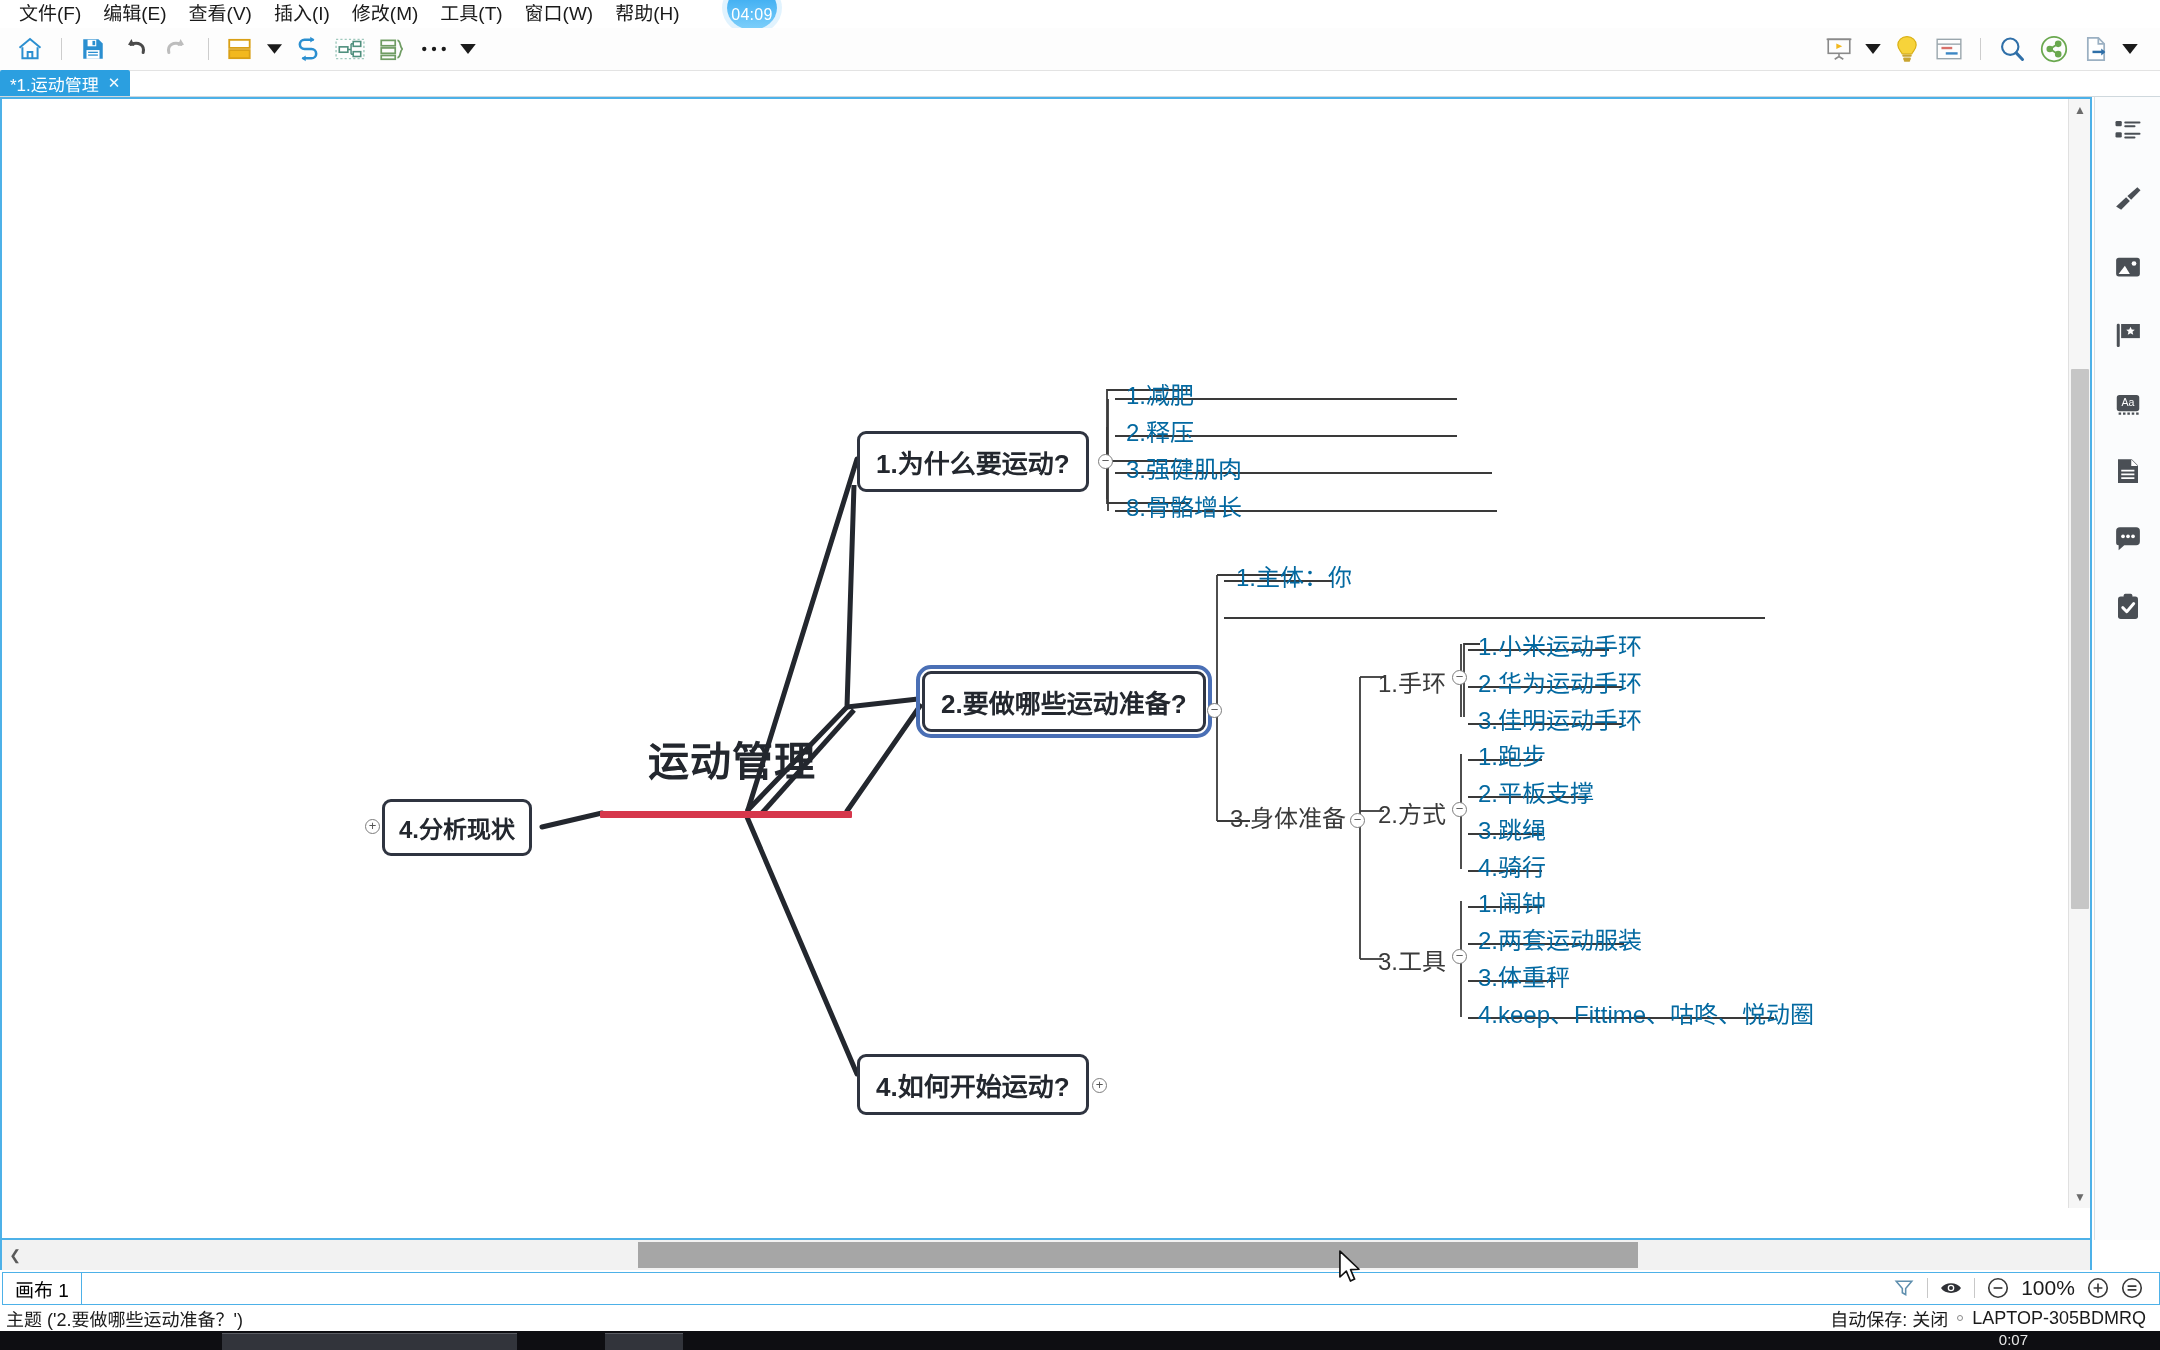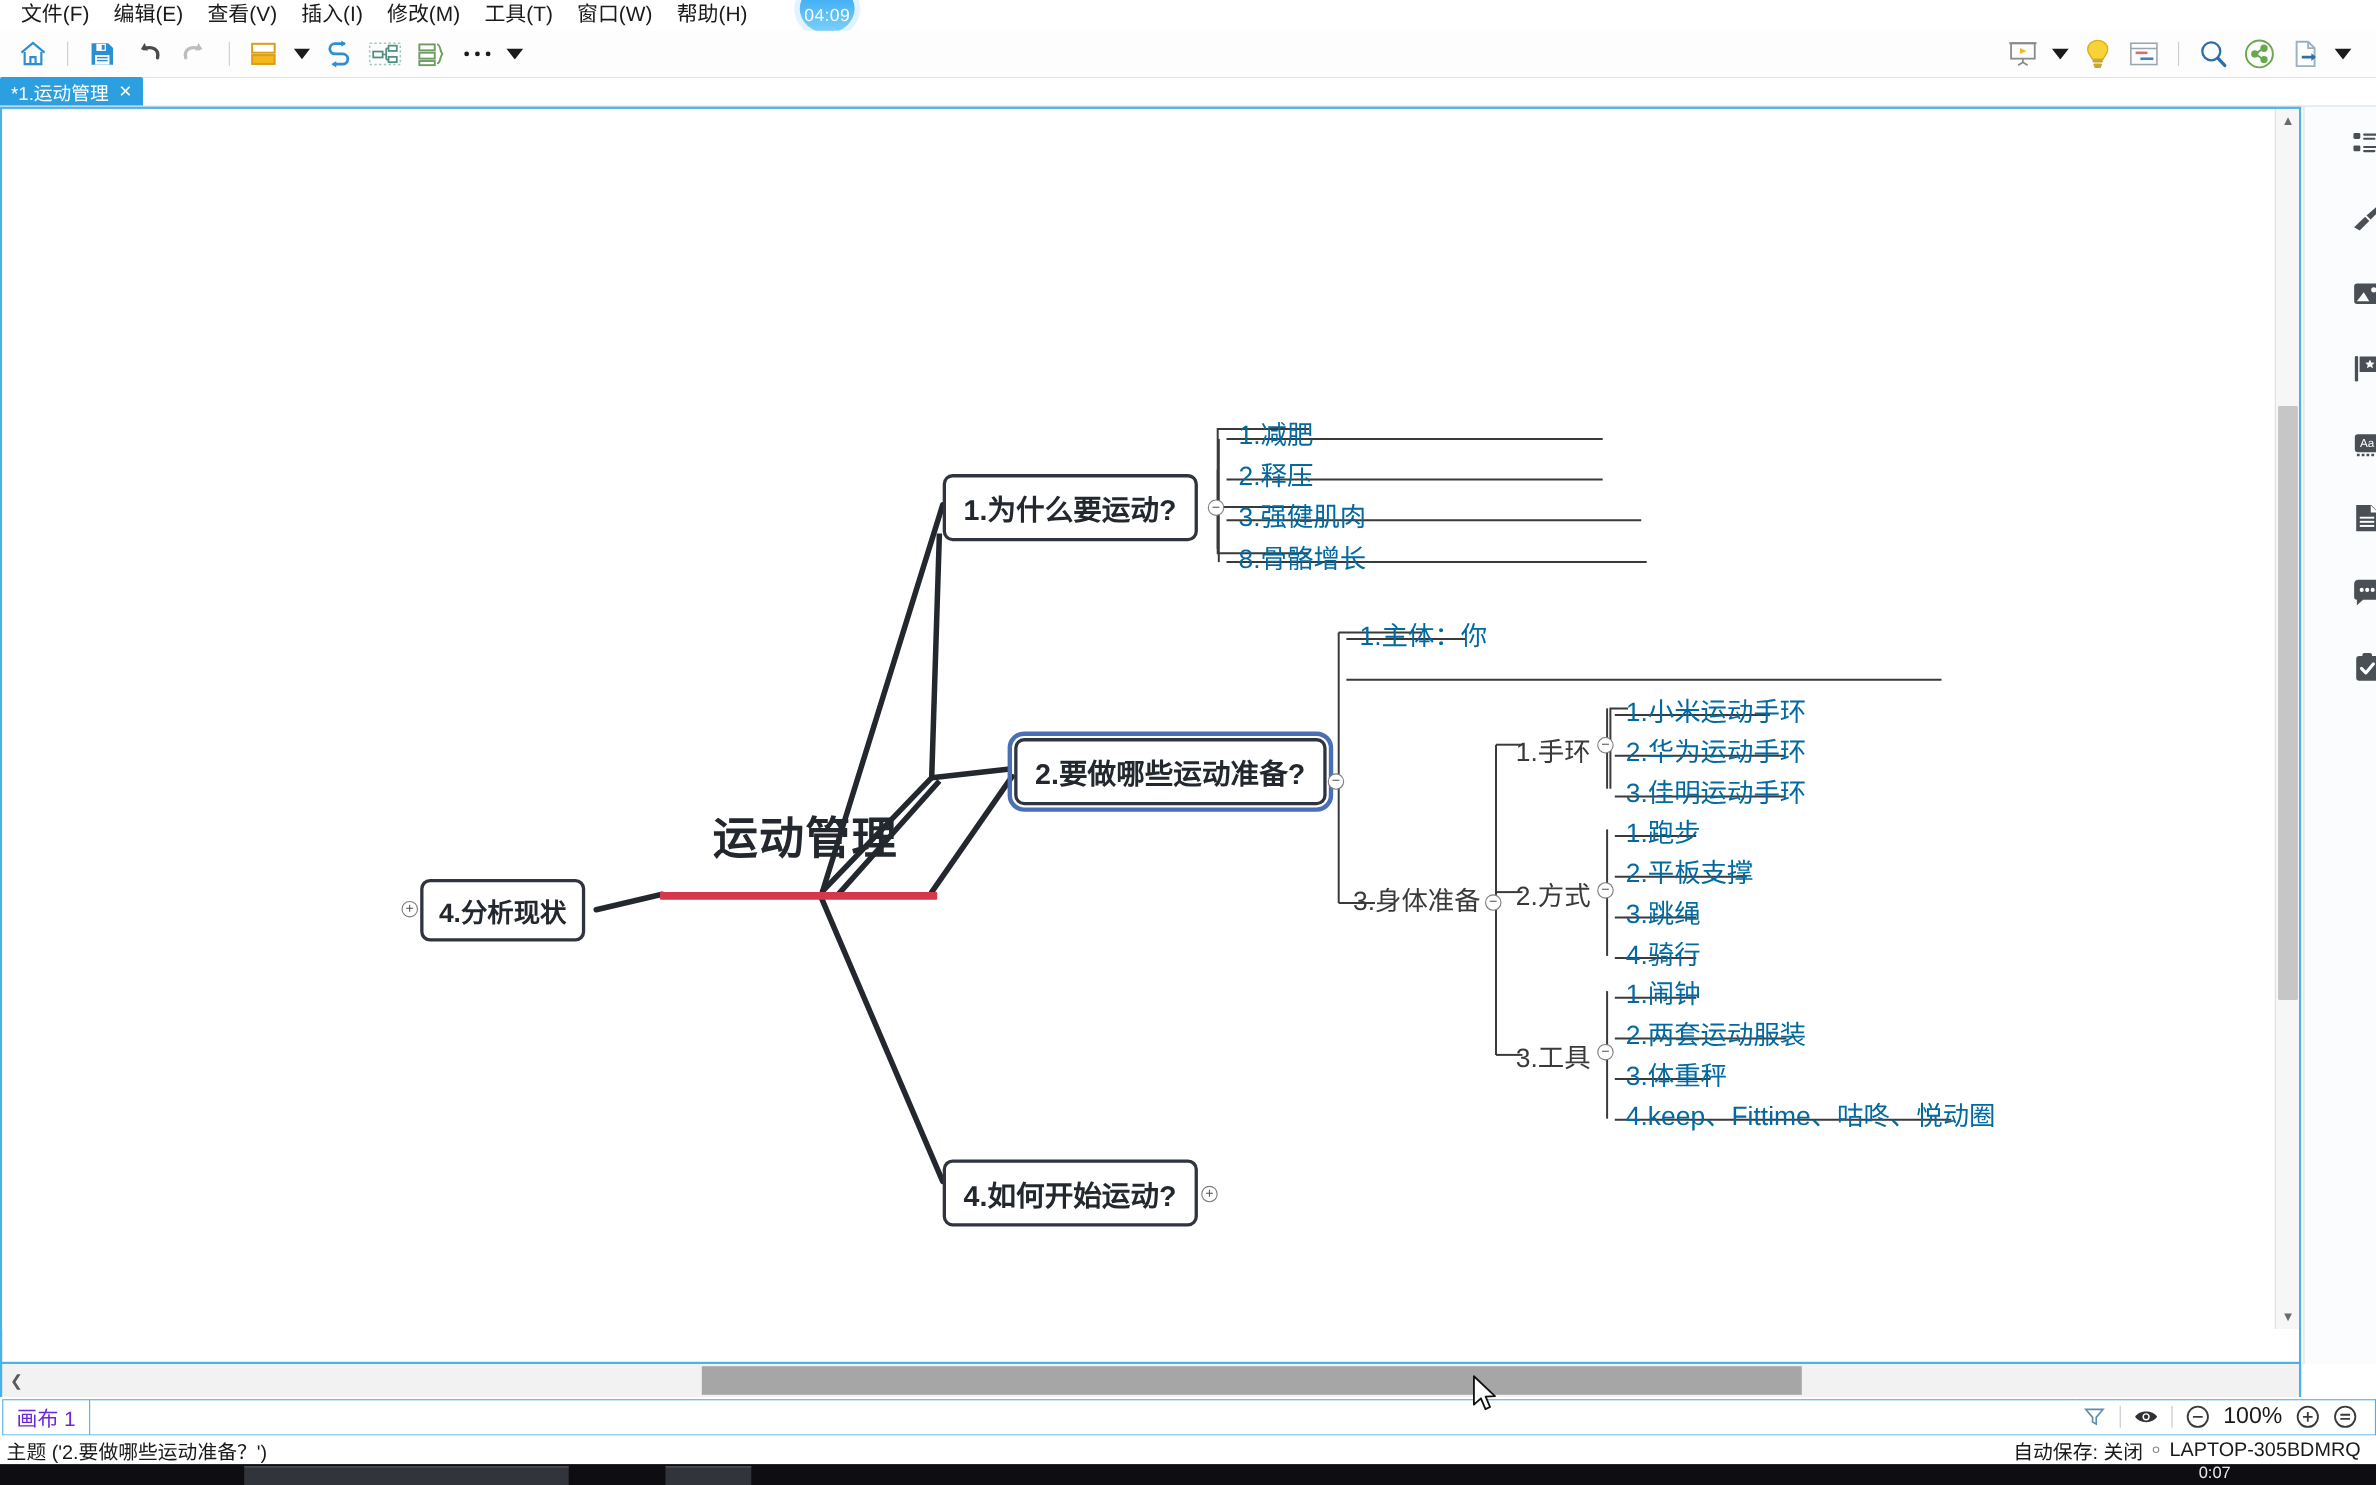--- a/index.html
+++ b/index.html
@@ -117,21 +117,21 @@
     font-size:13px; line-height:1; color:#555; z-index:5;
   }
   .handle i { font-style:normal; position:relative; top:-1px; }
 
   
   .cursor { position:absolute; pointer-events:none; z-index:60; }
 
   
   .rightbar {
     position:absolute; right:0; top:97px; width:66px; height:1143px;
-    background:#fbfcfd; border-left:1px solid #d9dee2;padding-left:24px;
+    background:#fbfcfd; border-left:1px solid #d9dee2;
   }
   .rbtn {
     width:66px; height:68px; display:flex; align-items:center; justify-content:center;
     cursor:pointer;
   }
 
   
   .hscroll {
     position:absolute; left:0; top:1240px; width:2092px; height:30px;
     background:#f2f2f2; border-left:2px solid #4db1e8; border-right:2px solid #4db1e8;
@@ -148,21 +148,21 @@
   }
 
   
   .sheetbar {
     position:absolute; left:0; top:1270px; width:2160px; height:35px;
     background:#ffffff; border-top:1px solid #ffffff;
     display:flex; align-items:center;
   }
   .sheet-tab {
     height:33px; min-width:66px; padding:0 12px; margin-left:2px;
-    border:1px solid #4db1e8; background:#ffffff; color:#6d28d9; font-size:19px;
+    border:1px solid #4db1e8; background:#ffffff; color:#000000; font-size:19px;
     display:flex; align-items:center; cursor:pointer;
   }
   .sheet-rest { flex:1; height:33px; border-top:1px solid #4db1e8; border-bottom:1px solid #4db1e8; }
   .zoomzone {
     display:flex; align-items:center; gap:0px; height:33px;
     border-top:1px solid #4db1e8; border-bottom:1px solid #4db1e8; border-right:1px solid #4db1e8;
     padding-right:10px;
   }
   .zbtn {
     width:34px; height:33px; display:flex; align-items:center; justify-content:center;

